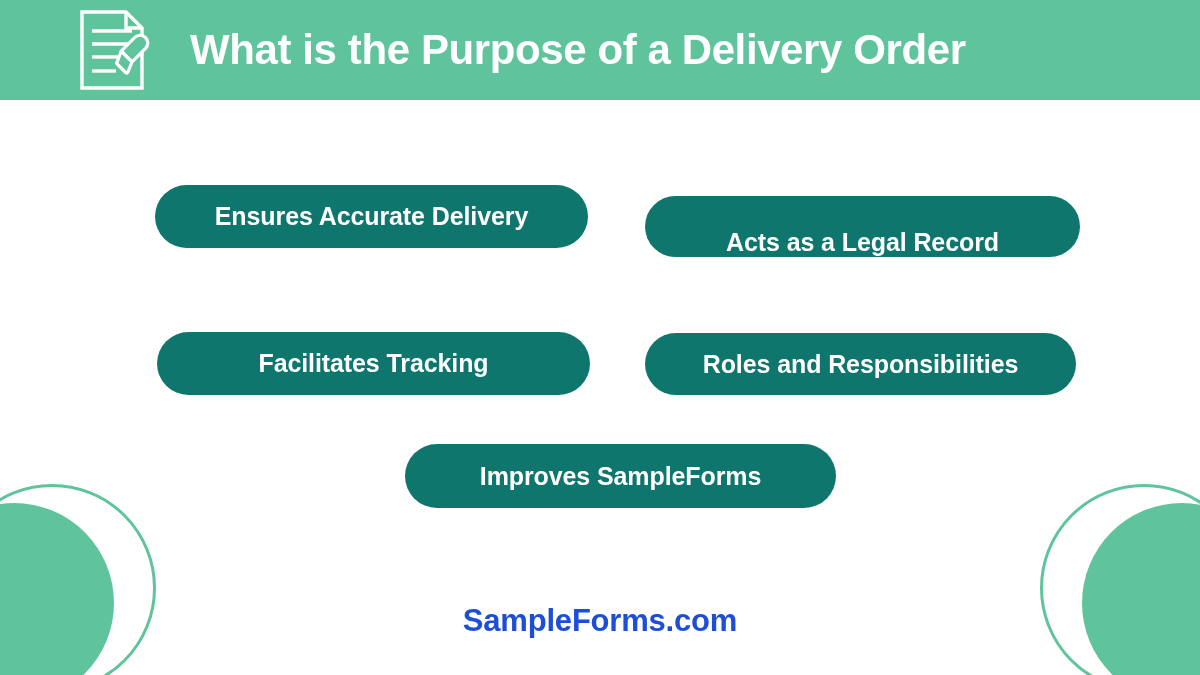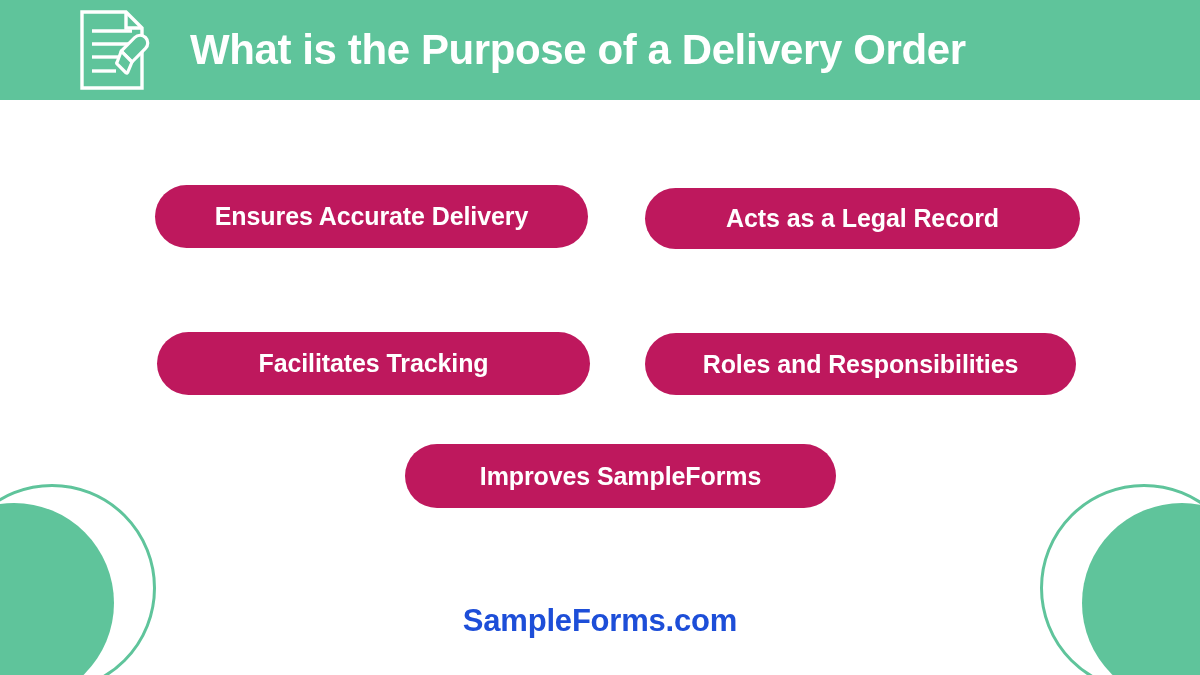--- a/index.html
+++ b/index.html
@@ -69,35 +69,35 @@
   }
   #deco-left-ring  { left: -52px;  top: 484px; width: 208px; height: 208px; }
   #deco-left-fill  { left: -86px;  top: 503px; width: 200px; height: 200px; }
   #deco-right-ring { left: 1040px; top: 484px; width: 208px; height: 208px; }
   #deco-right-fill { left: 1082px; top: 503px; width: 200px; height: 200px; }
 
   
   .pill {
     position: absolute;
     z-index: 3;
-    background: #be185d;
+    background: #0f766e;
     border-radius: 999px;
     color: #ffffff;
     font-size: 25px;
     font-weight: bold;
     letter-spacing: -0.1px;
     display: flex;
     align-items: center;
     justify-content: center;
     box-sizing: border-box;
     text-align: center;
     white-space: nowrap;
   }
   #pill-0 { left: 155px; top: 185px; width: 433px; height: 63px; }
-  #pill-1 { left: 645px; top: 188px; width: 435px; height: 61px; }
+  #pill-1 { left: 645px; top: 196px; width: 435px; height: 61px; align-items: flex-end; }
   #pill-2 { left: 157px; top: 332px; width: 433px; height: 63px; }
   #pill-3 { left: 645px; top: 333px; width: 431px; height: 62px; }
   #pill-4 { left: 405px; top: 444px; width: 431px; height: 64px; }
 
   
   .brand {
     position: absolute;
     z-index: 4;
     left: 0;
     top: 603px;

